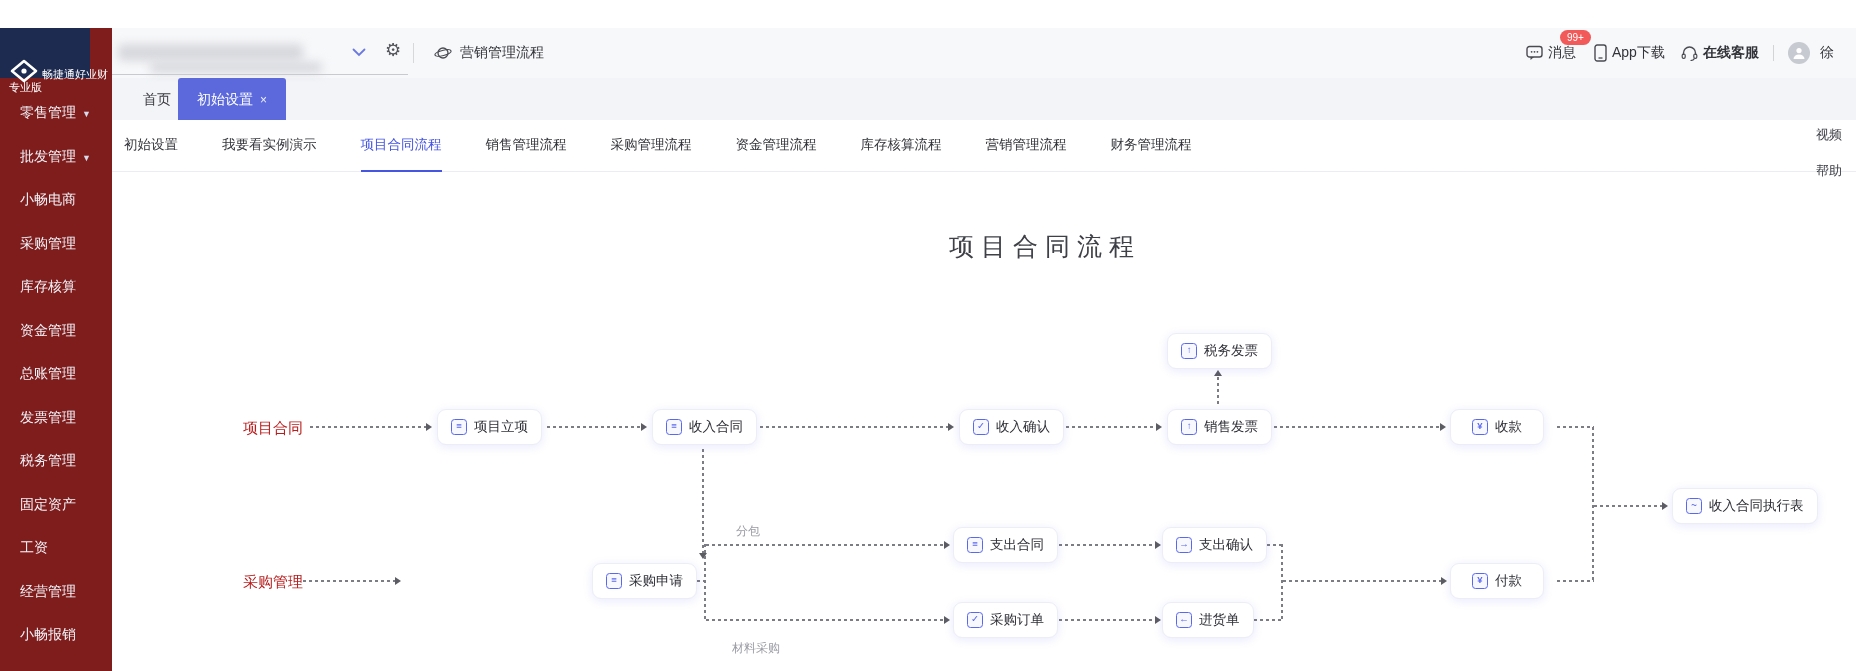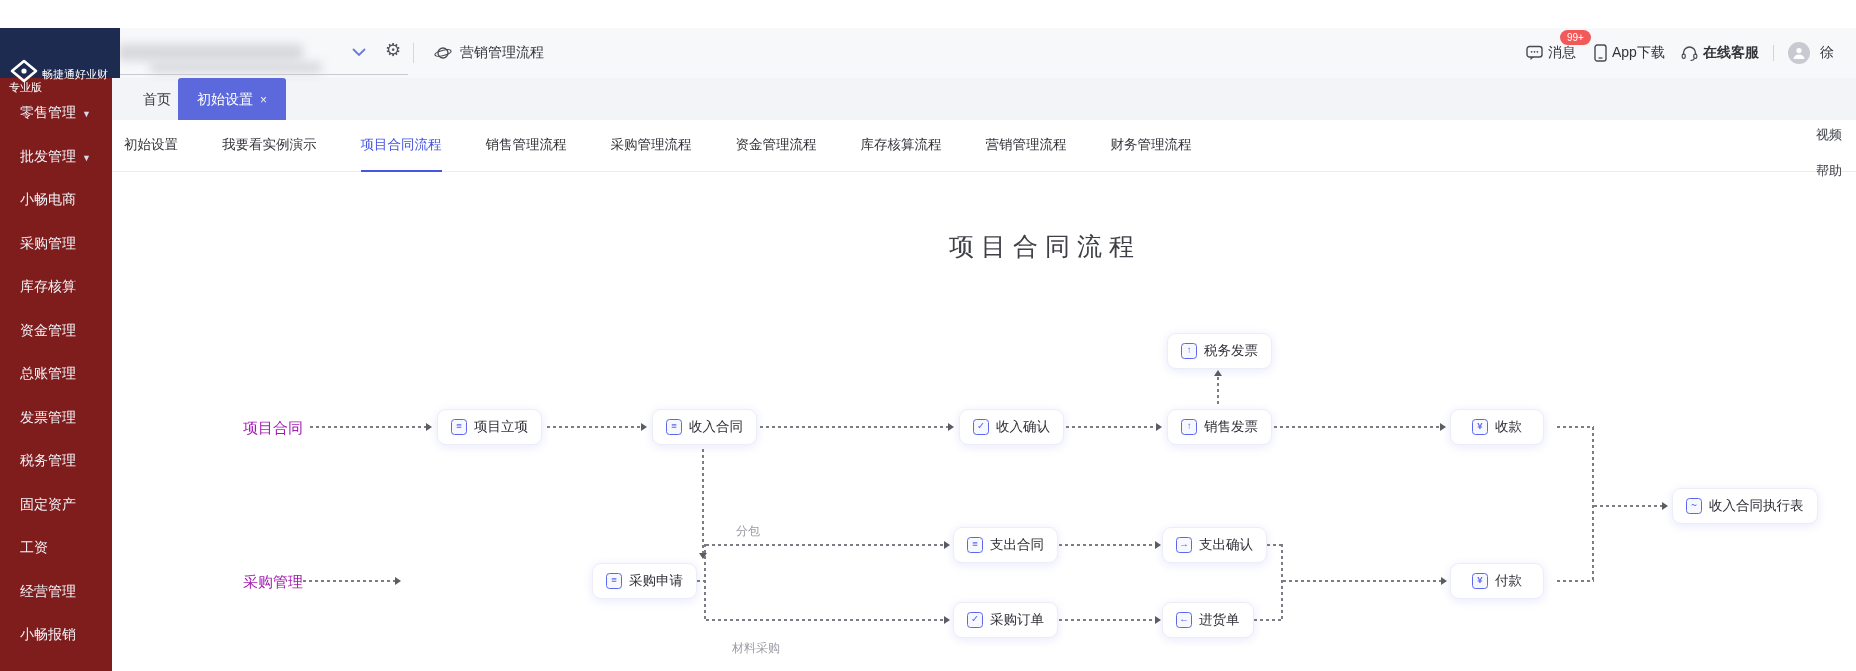--- a/index.html
+++ b/index.html
@@ -2,21 +2,21 @@
 <html><head>
 <meta charset="utf-8">
 <style>
   html,body{margin:0;padding:0;}
   body{font-family:"Liberation Sans","DejaVu Sans",sans-serif;background:#fff;}
   #page{position:relative;width:1856px;height:671px;background:#fff;overflow:hidden;}
 
   
   .appbar{position:absolute;left:0;top:28px;width:1856px;height:50px;background:#f7f8fa;}
   .tabstrip{position:absolute;left:112px;top:78px;width:1744px;height:42px;background:#f3f4f8;}
-  .logo{position:absolute;left:0;top:28px;width:120px;height:50px;background:#1e2b50;z-index:3;}
+  .logo{position:absolute;left:0;top:28px;width:90px;height:50px;background:#1e2b50;z-index:3;}
   .brand-name{position:absolute;left:42px;top:39px;color:#fff;font-size:11px;white-space:nowrap;}
   .brand-edition{position:absolute;left:9px;top:52px;color:#fff;font-size:11px;}
   .logo-svg{position:absolute;left:10px;top:31px;}
   .org{position:absolute;left:118px;top:38px;width:290px;height:38px;}
   .blurbox{position:absolute;background:#d7d8dd;border-radius:4px;filter:blur(5px);}
   .org-underline{position:absolute;left:-6px;top:36px;width:296px;height:1px;background:#c9cacf;}
   .chev{position:absolute;left:352px;top:48px;}
   .gear{position:absolute;left:385px;top:39px;font-size:18px;color:#54555c;}
   .vsep{position:absolute;width:1px;background:#d8d8dc;}
   .demo{position:absolute;left:434px;top:44px;display:flex;align-items:center;gap:8px;color:#33343a;font-size:14px;}
@@ -38,21 +38,21 @@
   
   .content{position:absolute;left:112px;top:120px;width:1744px;height:551px;background:#fff;}
   .subbar{position:absolute;left:0;top:0;width:1744px;height:52px;border-bottom:1px solid #ebedf2;box-sizing:border-box;display:flex;align-items:stretch;padding-left:12px;gap:44px;}
   .subtab{font-size:13.5px;color:#33343a;line-height:50px;height:52px;box-sizing:border-box;white-space:nowrap;}
   .subtab.active{color:#4656e0;border-bottom:2px solid #4656e0;}
   .subbar-right{position:absolute;right:14px;top:120px;height:52px;display:flex;align-items:center;gap:6px;color:#3f4048;font-size:13px;z-index:2;flex-direction:column;}
   .subbar-right .vsep2{width:1px;height:14px;background:#c4c5cb;margin:0 6px;}
 
   
   .flow-title{position:absolute;left:880px;top:230px;width:330px;text-align:center;font-size:25px;letter-spacing:7px;color:#3f4047;}
-  .lane{position:absolute;font-size:15px;color:#a21caf;white-space:nowrap;}
+  .lane{position:absolute;font-size:15px;color:#b91c1c;white-space:nowrap;}
   .node{position:absolute;height:36px;box-sizing:border-box;display:flex;align-items:center;gap:7px;padding:0 13px;background:#fff;border:1px solid #ecedf7;border-radius:9px;box-shadow:0 2px 10px rgba(93,106,235,.14);font-size:13.5px;color:#2e2f36;white-space:nowrap;z-index:1;}
   .node.wide{padding:0 21px;}
   .nicon{width:16px;height:16px;box-sizing:border-box;border:1.5px solid #5a68ee;border-radius:3.5px;color:#5a68ee;font-size:9.5px;line-height:12px;text-align:center;font-weight:bold;flex:none;background:rgba(90,104,238,.05);}
   .hl{position:absolute;height:2px;background:repeating-linear-gradient(90deg,#7c7c84 0 3px,transparent 3px 6px);}
   .vl{position:absolute;width:2px;background:repeating-linear-gradient(180deg,#7c7c84 0 3px,transparent 3px 6px);}
   .ar{position:absolute;width:0;height:0;border-top:4px solid transparent;border-bottom:4px solid transparent;border-left:6px solid #5c5c63;}
   .au{position:absolute;width:0;height:0;border-left:4px solid transparent;border-right:4px solid transparent;border-bottom:6px solid #5c5c63;}
   .ad{position:absolute;width:0;height:0;border-left:4px solid transparent;border-right:4px solid transparent;border-top:6px solid #5c5c63;}
   .elabel{position:absolute;font-size:12px;color:#9a9ba3;white-space:nowrap;margin-left:28px;}
 </style>

